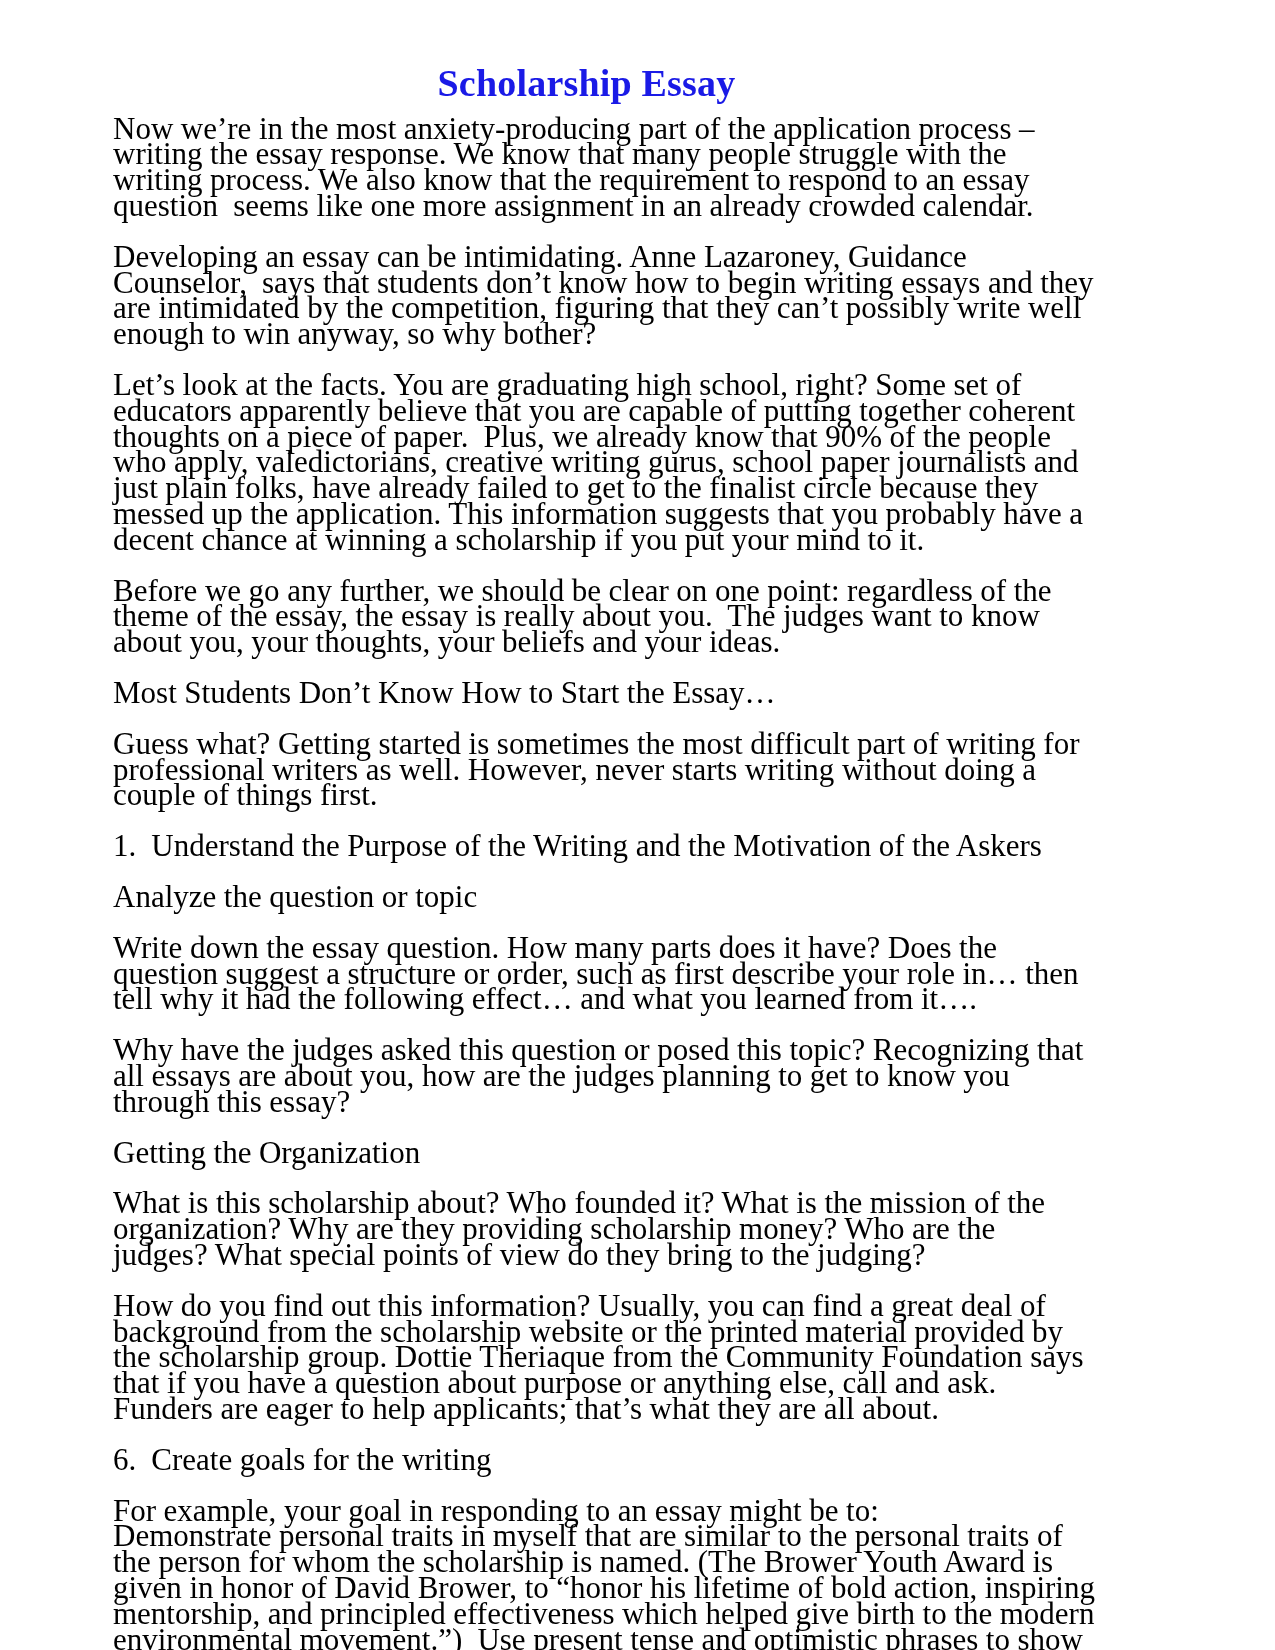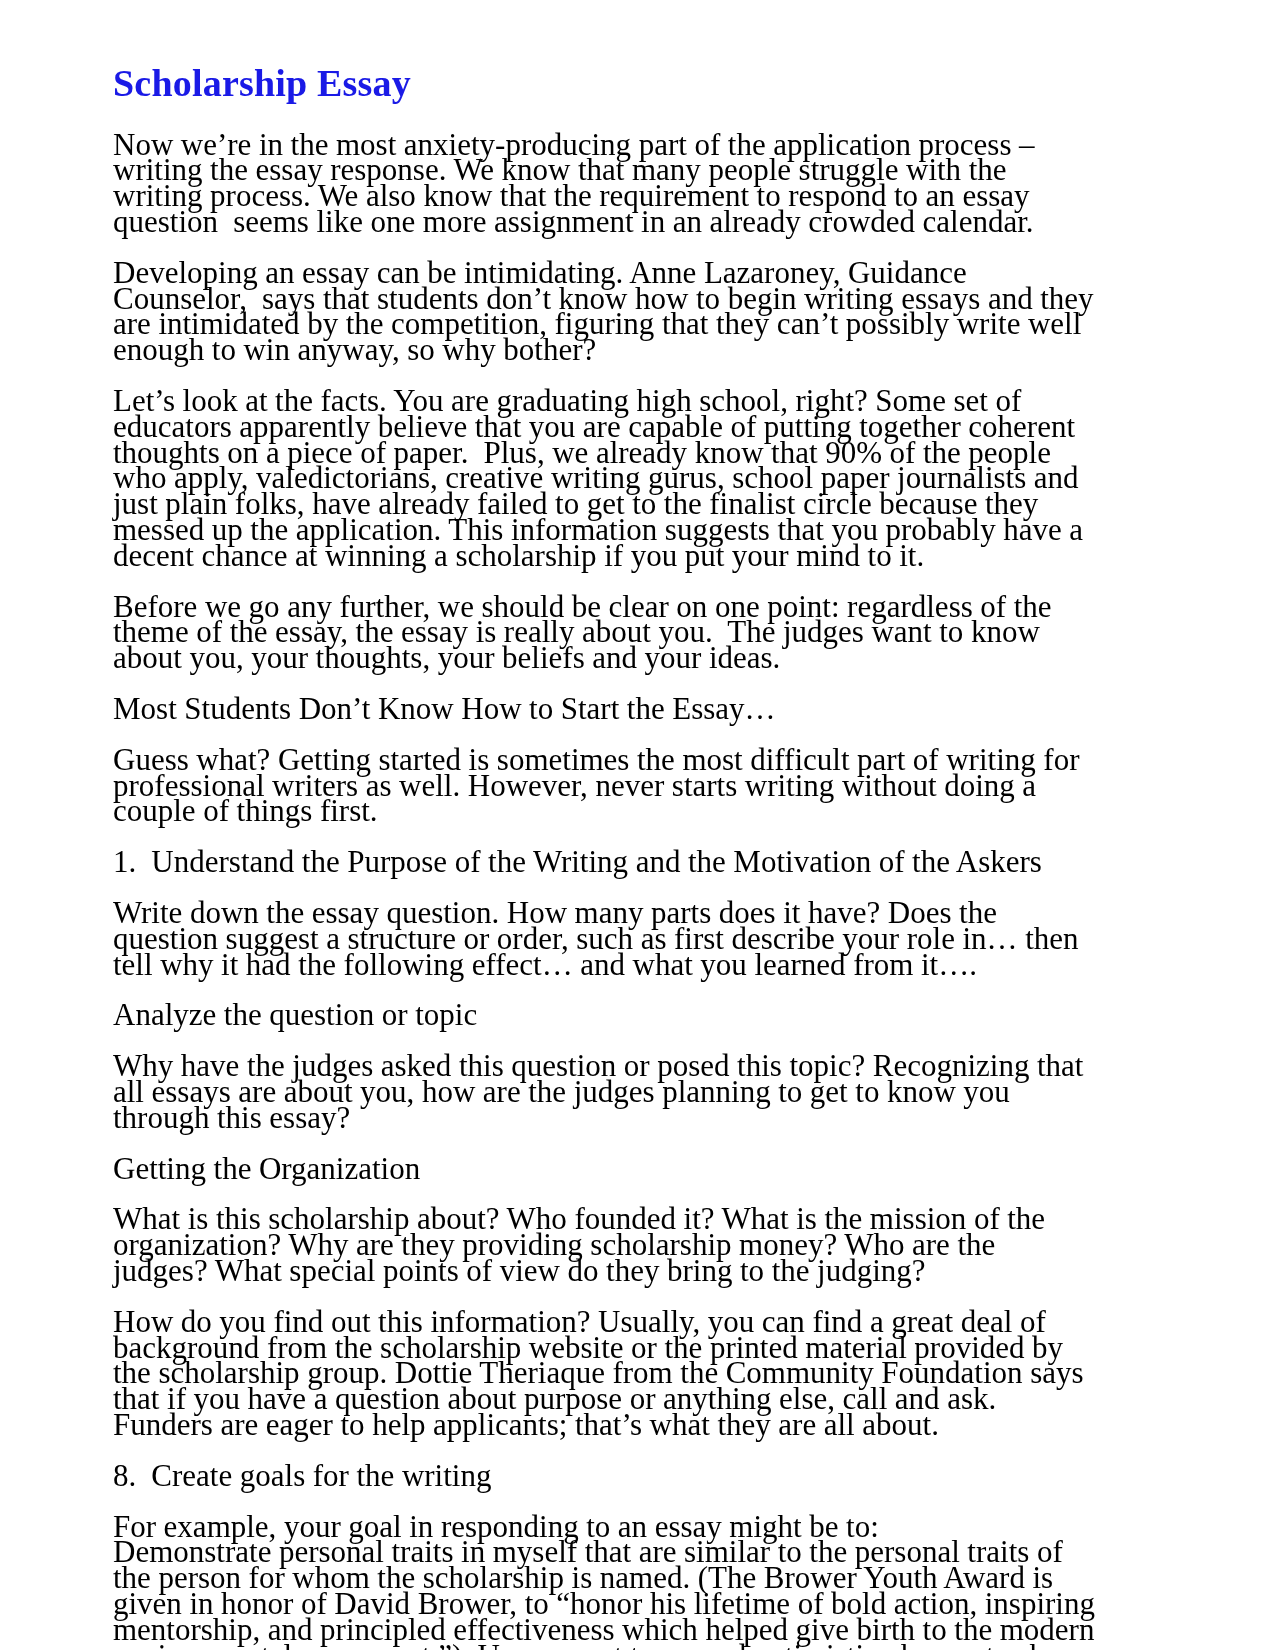--- a/index.html
+++ b/index.html
@@ -20,21 +20,22 @@
     width: 1275px;
     height: 1650px;
     background: #ffffff;
     box-sizing: border-box;
     padding: 62px 170px 0 113px;
   }
   .doc-title {
     font-size: 38px;
     font-weight: bold;
     color: #1a1ae6;
-    margin: 0 0 26px 0;
+    text-align: center;
+    margin: 0 0 10px 0;
     letter-spacing: 0.2px;
     line-height: 1.15;
     padding-right: 45px;
   }
   .body-block {
     width: 982px;
   }
   p.para {
     font-size: 31px;
     line-height: 25.8px;
@@ -66,33 +67,33 @@
     <p class="para">Let’s look at the facts. You are graduating high school, right? Some set of educators apparently believe that you are capable of putting together coherent thoughts on a piece of paper.  Plus, we already know that 90% of the people who apply, valedictorians, creative writing gurus, school paper journalists and just plain folks, have already failed to get to the finalist circle because they messed up the application. This information suggests that you probably have a decent chance at winning a scholarship if you put your mind to it.</p>
 
     <p class="para">Before we go any further, we should be clear on one point: regardless of the theme of the essay, the essay is really about you.  The judges want to know about you, your thoughts, your beliefs and your ideas.</p>
 
     <p class="para bold">Most Students Don’t Know How to Start the Essay…</p>
 
     <p class="para">Guess what? Getting started is sometimes the most difficult part of writing for professional writers as well. However, never starts writing without doing a couple of things first.</p>
 
     <p class="para">1.  Understand the Purpose of the Writing and the Motivation of the Askers</p>
 
+    <p class="para">Analyze the question or topic</p>
+
     <p class="para">Write down the essay question. How many parts does it have? Does the question suggest a structure or order, such as first describe your role in… then tell why it had the following effect… and what you learned from it….</p>
-
-    <p class="para">Analyze the question or topic</p>
 
 
     <p class="para">Why have the judges asked this question or posed this topic? Recognizing that all essays are about you, how are the judges planning to get to know you through this essay?</p>
 
     <p class="para">Getting the Organization</p>
 
     <p class="para">What is this scholarship about? Who founded it? What is the mission of the organization? Why are they providing scholarship money? Who are the judges? What special points of view do they bring to the judging?</p>
 
     <p class="para">How do you find out this information? Usually, you can find a great deal of background from the scholarship website or the printed material provided by the scholarship group. Dottie Theriaque from the Community Foundation says that if you have a question about purpose or anything else, call and ask. Funders are eager to help applicants; that’s what they are all about.</p>
 
-    <p class="para">8.  Create goals for the writing</p>
+    <p class="para">6.  Create goals for the writing</p>
 
     <p class="para last">For example, your goal in responding to an essay might be to:
 Demonstrate personal traits in myself that are similar to the personal traits of the person for whom the scholarship is named. (The Brower Youth Award is given in honor of David Brower, to “honor his lifetime of bold action, inspiring mentorship, and principled effectiveness which helped give birth to the modern environmental movement.”)  Use present tense and optimistic phrases to show that I am an active, vibrant, can-do person.  Show how my strong family support contributes to my success.
 Emphasize my sense of balance in academics and family life.</p>
 
   </div>
 </div>
 
 </body></html>

